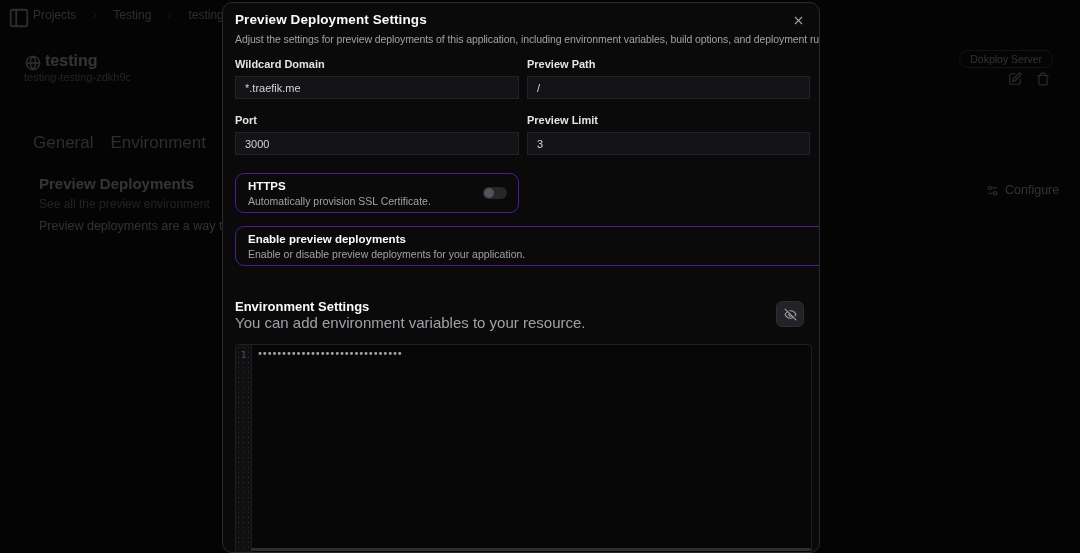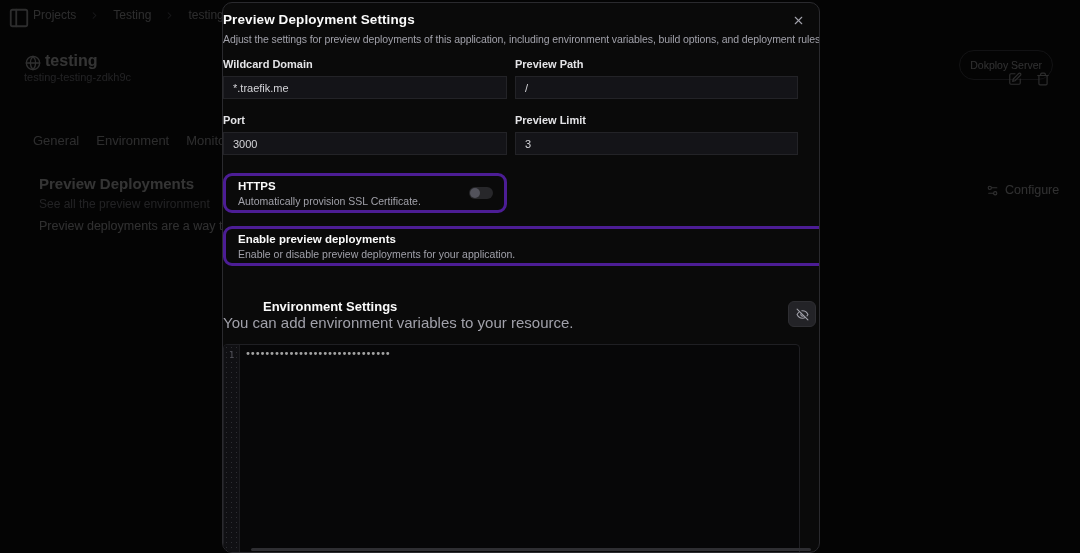--- a/index.html
+++ b/index.html
@@ -15,71 +15,71 @@
   .breadcrumb { position:absolute; left:33px; top:0; height:30px; display:flex;
                 align-items:center; gap:13px; font-size:12px; color:#d4d4d8; }
   .crumb { cursor:pointer; }
   .crumb-sep { color:#71717a; }
 
   .app-globe { position:absolute; left:25px; top:55px; color:#e4e4e7; }
   .app-title { position:absolute; left:45px; top:52px; font-size:16px; font-weight:700; color:#fafafa; }
   .app-subtitle { position:absolute; left:24px; top:71px; font-size:11px; color:#a1a1aa; }
 
   .server-badge { position:absolute; top:50px; right:27px; border:1px solid #52525b;
-                  border-radius:999px; padding:8px 10px; font-size:10.5px; color:#e4e4e7; }
+                  border-radius:999px; padding:2px 10px; font-size:10.5px; color:#e4e4e7; }
   .hdr-actions { position:absolute; top:72px; right:30px; display:flex; gap:14px; }
   .icon-btn { background:none; border:none; color:#d4d4d8; cursor:pointer; padding:0; }
 
   .tabs { position:absolute; left:33px; top:131px; display:flex; gap:17px;
-          font-size:13px; color:#d4d4d8; white-space:nowrap; }
+          font-size:17px; color:#d4d4d8; white-space:nowrap; }
   .tab { cursor:pointer; padding:2px 0; }
 
   .sec-title { position:absolute; left:39px; top:175px; font-size:15px; font-weight:700; color:#fafafa; }
   .sec-sub   { position:absolute; left:39px; top:197px; font-size:12px; color:#a1a1aa; }
   .sec-body  { position:absolute; left:39px; top:219px; font-size:12.5px; color:#e4e4e7; white-space:nowrap; }
   .configure-btn { position:absolute; left:986px; top:183px; display:flex; align-items:center; gap:6px;
                    background:none; border:none; color:#e4e4e7; font-size:12.5px; cursor:pointer;
                    font-family:inherit; }
 
   
   .overlay { position:absolute; inset:0; background:rgba(2,2,2,0.8); }
 
   .modal { position:absolute; left:222px; top:2px; width:598px; height:551px;
            background:#0a0a0a; border:1px solid #2a2a2e; border-radius:10px;
-           padding:9px 0; overflow:hidden; }
+           padding:9px 12px; overflow:hidden; }
   .modal-close { position:absolute; top:9px; right:11px; width:16px; height:16px;
                  background:none; border:none; color:#a1a1aa; cursor:pointer; }
   .modal-title { font-size:13.5px; font-weight:700; color:#fafafa; letter-spacing:.1px; }
   .modal-desc  { margin-top:6px; font-size:10.5px; color:#a1a1aa; letter-spacing:-.1px; white-space:nowrap; }
 
   .form-grid { display:grid; grid-template-columns:284px 283px; column-gap:8px; margin-top:13px; }
   .field { margin-bottom:15px; }
   .field-label { display:block; font-size:11px; font-weight:600; color:#e4e4e7; margin-bottom:6px; }
   .field-input { width:100%; height:23px; background:#141418; border:1px solid #232327;
                  border-radius:0; color:#d4d4d8; font-size:11px; padding:0 9px;
                  font-family:inherit; outline:none; }
 
-  .card { border:3px solid #4c1d95; border-radius:9px; height:40px; display:flex;
+  .card { border:1px solid #4c1d95; border-radius:9px; height:40px; display:flex;
           align-items:center; justify-content:space-between; padding:0 11px 0 12px; }
   .card-https { width:284px; margin-top:3px; }
   .card-enable { width:682px; margin-top:13px; padding-right:16px; }
   .card-title { font-size:11.5px; font-weight:700; color:#fafafa; }
   .card-desc  { font-size:10.5px; color:#a1a1aa; margin-top:3px; }
 
   .switch { position:relative; width:24px; height:12px; border-radius:999px; border:none;
             cursor:pointer; flex:0 0 auto; }
   .switch.off { background:#27272a; }
   .switch.off .knob { position:absolute; left:1px; top:1px; width:10px; height:10px;
                       border-radius:50%; background:#52525b; }
   .switch.on { background:#cfcfd3; }
   .switch.on .knob { position:absolute; right:1px; top:0.5px; width:11px; height:11px;
                      border-radius:50%; background:#ffffff; box-shadow:0 0 1px rgba(0,0,0,.4); }
 
   .env-header { position:relative; margin-top:33px; }
-  .env-title { font-size:13px; font-weight:700; color:#fafafa;margin-left:40px; }
+  .env-title { font-size:13px; font-weight:700; color:#fafafa; }
   .env-desc  { font-size:15px; color:#a1a1aa; }
   .eye-btn { position:absolute; right:3px; top:2px; width:28px; height:26px; background:#232327;
              border:1px solid #2e2e32; border-radius:6px; color:#a1a1aa; cursor:pointer;
              display:flex; align-items:center; justify-content:center; }
 
   .env-editor { margin-top:13px; width:577px; height:210px; background:#070708;
                 border:1px solid #1f1f23; border-radius:4px 4px 0 0; display:flex; overflow:hidden; }
   .editor-gutter { width:16px; background-color:#101013;
                    background-image:radial-gradient(#2e2e33 0.8px, transparent 0.9px);
                    background-size:5px 5px; border-right:1px solid #1c1c1f;

